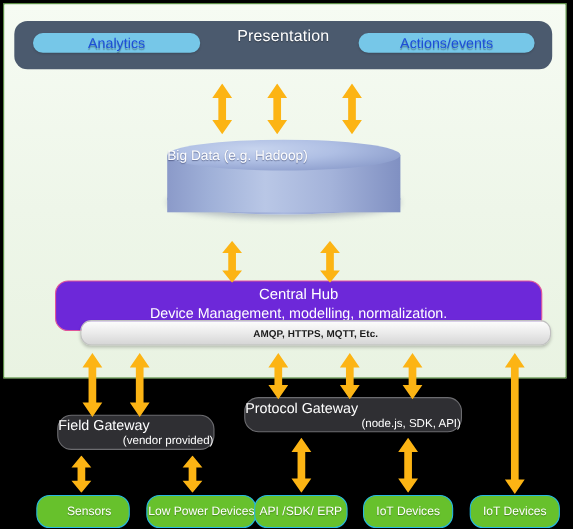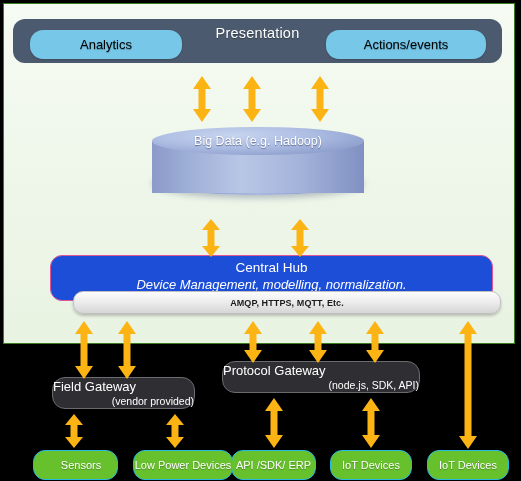--- a/index.html
+++ b/index.html
@@ -25,23 +25,23 @@
     left:13px;top:19px;width:489px;height:44px;
     background:#4b5a6e;border-radius:12px;
     z-index:5;
   }
   #presentation-label{
     position:absolute;left:0;right:0;top:6px;text-align:center;
     color:#ffffff;font-size:14.5px;letter-spacing:.2px;
     text-shadow:0 1px 1px rgba(0,0,0,.35);
   }
   .pill-blue{
-    position:absolute;top:11px;height:29px;
+    position:absolute;top:11px;height:18px;
     background:#76c7e8;border-radius:13px;
-    color:#000000;font-size:13px;
+    color:#1d4ed8;font-size:13px;
     display:flex;align-items:center;justify-content:center;
     text-shadow:0 1px 1px rgba(0,0,0,.3);
     box-shadow:0 1px 2px rgba(0,0,0,.18);
   }
   #pill-analytics{left:17px;width:152px;}
   #pill-actions{left:313px;width:160px;}
 
   
   #cylinder{
     left:152px;top:127px;width:212px;height:80px;z-index:4;
@@ -55,38 +55,38 @@
     border-radius:50%;
     background:linear-gradient(90deg,#7c8cbd 0%,#93a3cf 25%,#aab9e0 50%,#8c9bcb 80%,#7686b8 100%);
     box-shadow:0 3px 6px rgba(60,70,110,.33);
   }
   #cyl-top{
     position:absolute;left:0;top:0px;width:212px;height:28px;
     border-radius:50%;
     background:radial-gradient(ellipse at 38% 30%, #c7d4ee 0%, #afbfe4 40%, #8fa0ce 78%, #7f90c2 100%);
   }
   #cyl-label{
-    position:absolute;left:0;width:212px;top:7px;text-align:center;
+    position:absolute;left:0;width:212px;top:7px;
     color:#ffffff;font-size:12.5px;z-index:3;
     text-shadow:0 1px 1px rgba(40,50,90,.55);
   }
 
   
   #central-hub{
     left:50px;top:255px;width:443px;height:46px;z-index:4;
-    background:#1d4ed8;border:1.5px solid #e0549a;border-radius:12px;
+    background:#6d28d9;border:1.5px solid #e0549a;border-radius:12px;
     box-sizing:border-box;
   }
   #hub-title{
     position:absolute;left:0;right:0;top:4px;text-align:center;
     color:#ffffff;font-size:13.5px;
   }
   #hub-sub{
     position:absolute;left:0;right:0;top:21px;text-align:center;
-    color:#ffffff;font-size:13px;font-style:italic;
+    color:#ffffff;font-size:13px;
   }
   
   #protocol-pill{
     left:73px;top:291px;width:428px;height:23px;z-index:6;
     background:linear-gradient(180deg,#fdfdfd 0%,#ececec 48%,#d6d6d6 100%);
     border:1px solid #c0c0c0;border-radius:10px;box-sizing:border-box;
     box-shadow:0 2px 3px rgba(0,0,0,.22);
     display:flex;align-items:center;justify-content:center;
   }
   #protocol-text{color:#1a1a1a;font-size:9px;font-weight:bold;letter-spacing:.1px;}

